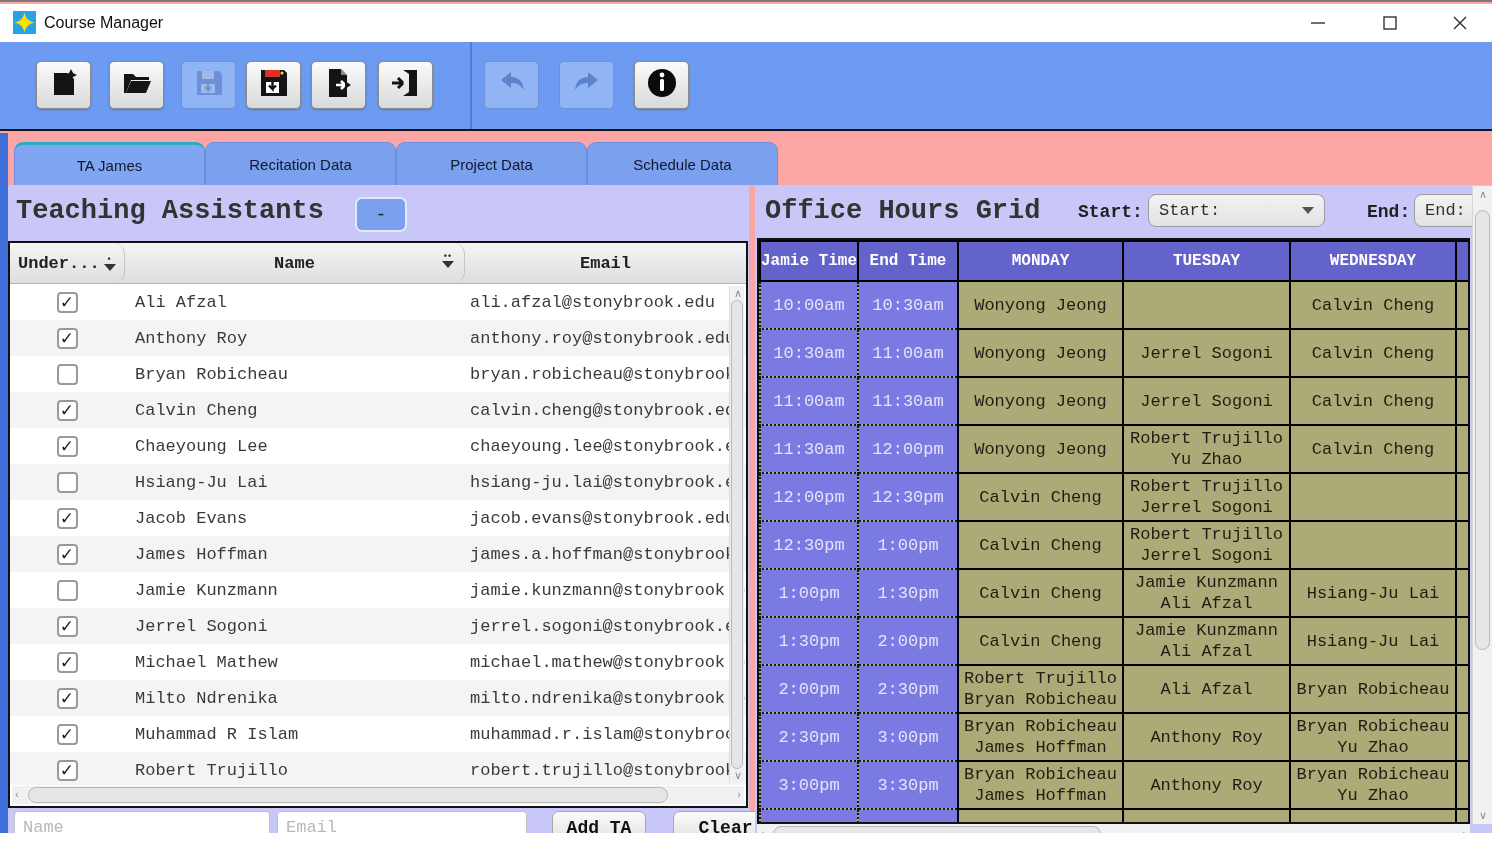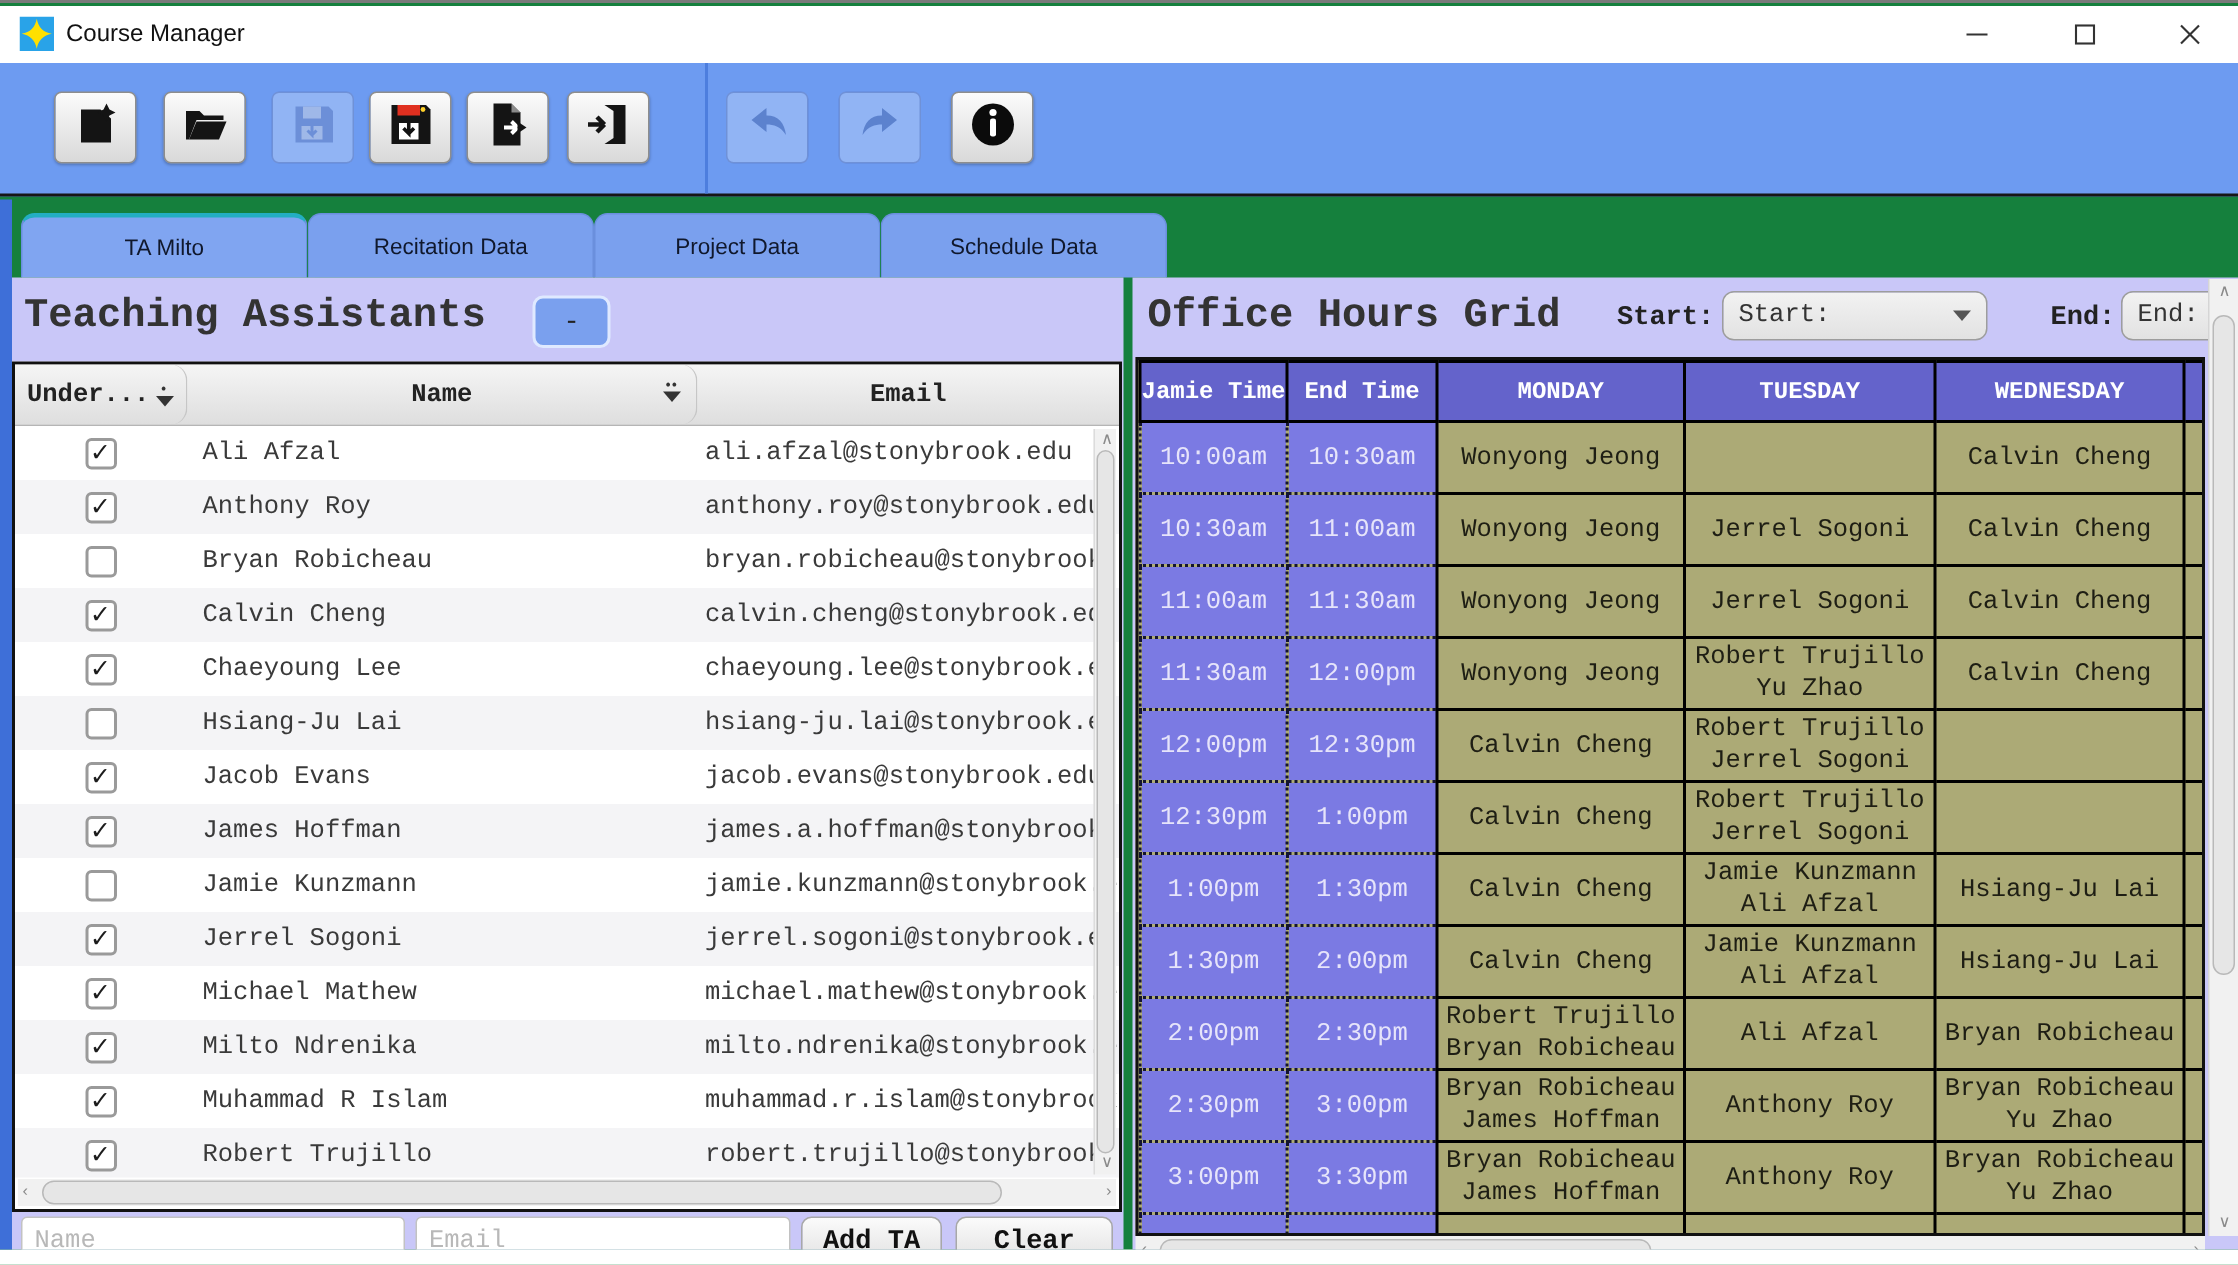--- a/index.html
+++ b/index.html
@@ -1,18 +1,18 @@
 <!DOCTYPE html>
 <html><head>
 <meta charset="utf-8">
 <style>
   * { margin:0; padding:0; box-sizing:border-box; }
   html,body { width:1492px; height:843px; overflow:hidden; background:#fff;
               font-family:"Liberation Sans", sans-serif; }
-  .window { position:relative; width:1492px; height:833px; background:#15803d;
+  .window { position:relative; width:1492px; height:833px; background:#fca5a5;
             border-top:2px solid #7a7a7a; overflow:hidden; }
 
   
   .titlebar { position:absolute; left:0; top:2px; width:100%; height:38px; background:#fff; }
   .app-icon { position:absolute; left:13px; top:7px; width:23px; height:23px; }
   .title { position:absolute; left:44px; top:10px; font-size:16px; color:#111; }
   .win-controls { position:absolute; right:0; top:0; height:38px; }
   .wc { position:absolute; top:6px; width:28px; height:26px; display:flex; align-items:center; justify-content:center; }
   .wc svg { display:block; }
   .wc-min { right:160px; } .wc-max { right:88px; } .wc-close { right:18px; }
@@ -89,21 +89,21 @@
 
   
   .ta-form { position:absolute; left:6px; top:626px; height:33px; display:flex; }
   .ta-input { height:33px; background:#fff; border:1px solid #c2c2c2; border-radius:4px;
               font-family:"Liberation Mono", monospace; font-size:17px; color:#333;
               padding:0 8px; margin-right:7px; }
   .ta-input::placeholder { color:#b8b8b8; }
   .in-name { width:256px; } .in-email { width:250px; }
   .form-btn { height:33px; background:linear-gradient(#fbfbfb,#e0e0e0); border:1px solid #a8a8a8;
               border-radius:7px; font-family:"Liberation Mono", monospace; font-weight:bold;
-              font-size:18px; color:#111; margin-right:9px; }
+              font-size:18px; color:#111; margin-right:9px;margin-left:18px; }
   .btn-add { width:94px; } .btn-clear { width:105px; }
 
   
   .oh-title { left:10px; top:11px; }
   .combo-label { position:absolute; font-family:"Liberation Mono", monospace; font-weight:bold;
                  font-size:18px; color:#222; top:17px; }
   .lbl-start { left:323px; } .lbl-end { left:612px; }
   .combo { position:absolute; top:9px; height:33px; background:linear-gradient(#f2f2f2,#e2e2e2);
            border:1px solid #9d9d9d; border-radius:8px; display:flex; align-items:center;
            font-family:"Liberation Mono", monospace; font-size:17px; color:#333; padding:0 10px; }
@@ -216,21 +216,21 @@
       <div class="tb-btn" style="left: 634px;">
         <span><svg viewBox="0 0 34 34">
             <circle cx="17" cy="17" r="14" fill="#0b0b0b"></circle>
             <rect x="15" y="13" width="4" height="12" rx="1.5" fill="#fff"></rect>
             <circle cx="17" cy="9" r="2.4" fill="#fff"></circle>
           </svg></span>
       </div>
     </div>
 
   <div class="tabbar" id="tabbar">
-      <div class="tab active">TA Milto</div>
+      <div class="tab active">TA James</div>
       <div class="tab">Recitation Data</div>
       <div class="tab">Project Data</div>
       <div class="tab">Schedule Data</div>
     </div>
 
   <div class="left-strip"></div>
 
   <div class="panel ta-panel">
     <div class="panel-title ta-title">Teaching Assistants</div>
     <div class="minus-btn">-</div>

